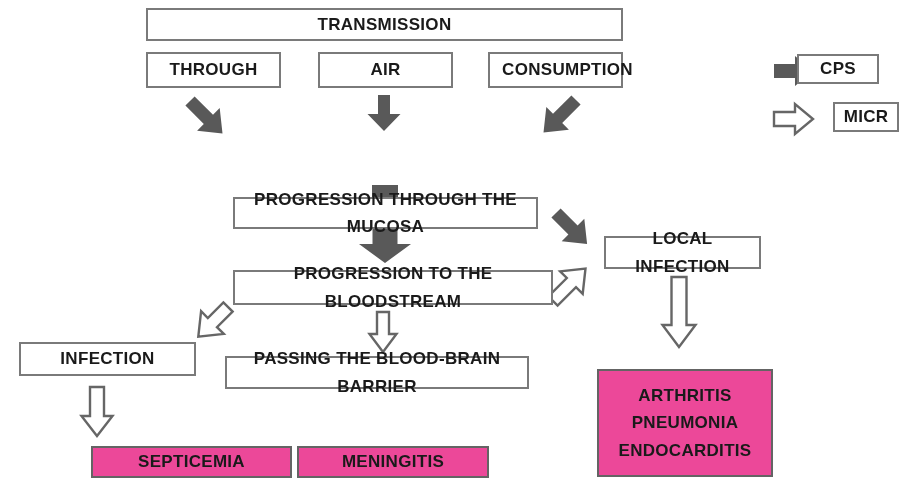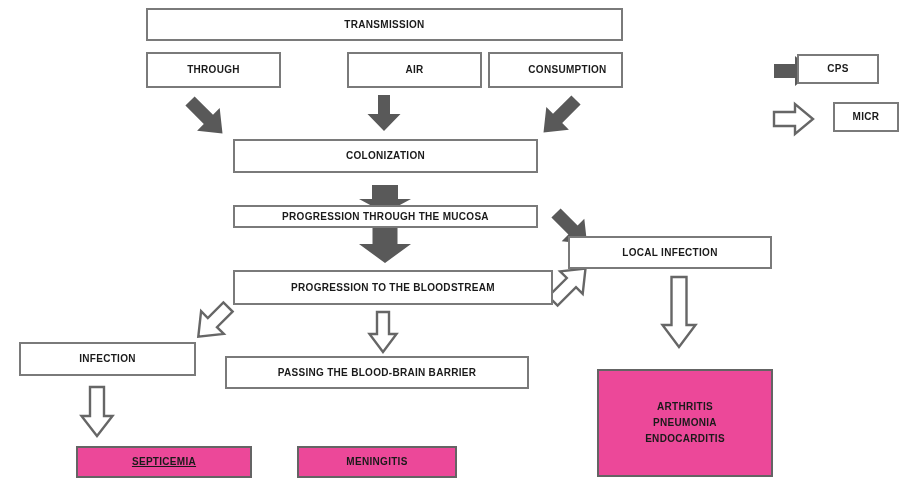--- a/index.html
+++ b/index.html
@@ -14,21 +14,21 @@
     position:absolute;left:0;top:0;width:920px;height:484px;
     z-index:1;
   }
   .node{
     position:absolute;
     box-sizing:border-box;
     display:flex;align-items:center;justify-content:center;
     background:#ffffff;
     border:2px solid #7a7a7a;
     font-weight:bold;
-    font-size:10px;
+    font-size:17px;
     color:#1a1a1a;
     text-align:center;
     letter-spacing:.3px;
     white-space:pre-line;
     line-height:1.6;
     z-index:2;
   }
   .node.gray{
     background:#ec4899;
     border-color:#646464;
@@ -52,39 +52,38 @@
       <polygon points="104.0,387.0 104.0,416.0 112.5,416.0 97.0,436.0 81.5,416.0 90.0,416.0 90.0,387.0" fill="#ffffff" stroke="#666666" stroke-width="2.4" stroke-linejoin="miter"></polygon>
       <polygon points="686.5,277.0 686.5,325.0 695.5,325.0 679.0,347.0 662.5,325.0 671.5,325.0 671.5,277.0" fill="#ffffff" stroke="#666666" stroke-width="2.4" stroke-linejoin="miter"></polygon>
       <polygon points="774.0,64.0 795.0,64.0 795.0,56.0 813.0,71.0 795.0,86.0 795.0,78.0 774.0,78.0" fill="#595959"></polygon>
       <polygon points="774.0,112.0 795.0,112.0 795.0,104.0 813.0,119.0 795.0,134.0 795.0,126.0 774.0,126.0" fill="#ffffff" stroke="#666666" stroke-width="2.4" stroke-linejoin="miter"></polygon>
     </svg>
 
   <div class="node" style="left:146px;top:8px;width:477px;height:33px;">TRANSMISSION</div>
 
   <div class="node" style="left:146px;top:52px;width:135px;height:36px;">THROUGH</div>
 
-  <div class="node" style="left:318px;top:52px;width:135px;height:36px;margin-left:29px;">AIR</div>
+  <div class="node" style="left:318px;top:52px;width:135px;height:36px;">AIR</div>
 
   <div class="node" style="left:488px;top:52px;width:135px;height:36px;padding-left:24px;">CONSUMPTION</div>
 
-  <div class="node" style="left:233px;top:139px;width:305px;height:34px;">COLONIZATION</div>
 
-  <div class="node" style="left:233px;top:205px;width:305px;height:23px;">PROGRESSION THROUGH THE MUCOSA</div>
+  <div class="node" style="left:233px;top:197px;width:305px;height:32px;">PROGRESSION THROUGH THE MUCOSA</div>
 
   <div class="node" style="left:233px;top:270px;width:320px;height:35px;">PROGRESSION TO THE BLOODSTREAM</div>
 
-  <div class="node" style="left:568px;top:236px;width:204px;height:33px;">LOCAL INFECTION</div>
+  <div class="node" style="left:604px;top:236px;width:157px;height:33px;">LOCAL INFECTION</div>
 
   <div class="node" style="left:19px;top:342px;width:177px;height:34px;">INFECTION</div>
 
   <div class="node" style="left:225px;top:356px;width:304px;height:33px;">PASSING THE BLOOD-BRAIN BARRIER</div>
 
-  <div class="node gray" style="left:76px;top:446px;width:176px;height:32px;text-decoration:underline;">SEPTICEMIA</div>
+  <div class="node gray" style="left:91px;top:446px;width:201px;height:32px;">SEPTICEMIA</div>
 
-  <div class="node gray" style="left:297px;top:446px;width:160px;height:32px;">MENINGITIS</div>
+  <div class="node gray" style="left:297px;top:446px;width:192px;height:32px;">MENINGITIS</div>
 
   <div class="node gray" style="left:597px;top:369px;width:176px;height:108px;">ARTHRITIS
 PNEUMONIA
 ENDOCARDITIS</div>
 
   <div>
     <div class="node" style="left:797px;top:54px;width:82px;height:30px;">CPS</div>
     <div class="node" style="left:833px;top:102px;width:66px;height:30px;">MICR</div>
   </div>
 

